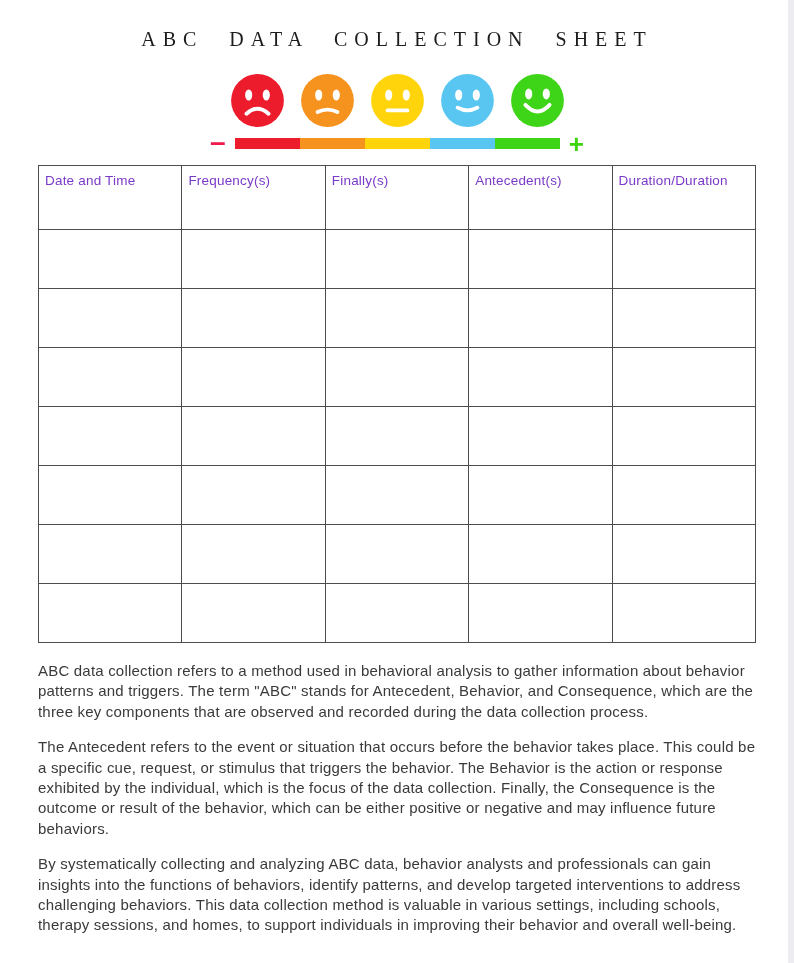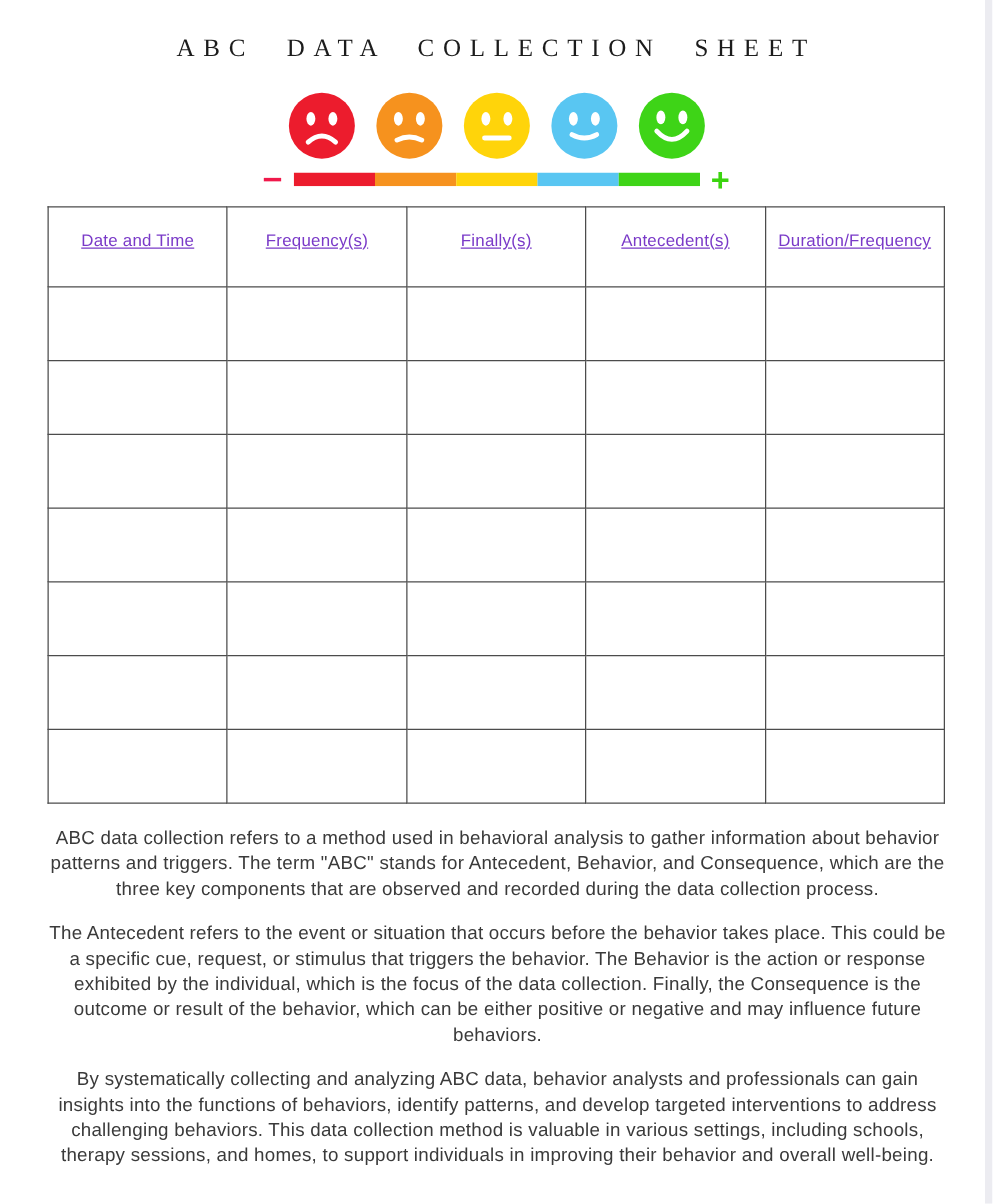--- a/index.html
+++ b/index.html
@@ -65,35 +65,33 @@
     margin: 16px 0 0 38px;
     border-collapse: collapse;
     table-layout: fixed;
   }
   table.abc-table th, table.abc-table td {
     border: 1px solid #4c4c4c;
   }
   table.abc-table th {
     height: 64px;
     vertical-align: top;
-    text-align: center;
-    padding: 19px 6px;
+    text-align: left;
+    padding: 7px 6px;
     font-weight: normal;
     font-size: 13.5px;
     letter-spacing: 0.2px;
     color: var(--header-color, #7a3ac8);
-    text-decoration: underline;
   }
   table.abc-table td {
     height: 59px;
   }
   .paragraphs {
     margin: 18px 36px 0 38px;
     color: #3a3a3a;
-    text-align: center;
   }
   .paragraphs p {
     margin: 0 0 15px 0;
     font-size: 15px;
     line-height: 1.36;
     letter-spacing: 0.2px;
   }
 </style>
 </head>
 <body>
@@ -147,21 +145,21 @@
     <span class="plus" style="color: rgb(59, 212, 15);">+</span>
   </div>
 
   <table class="abc-table">
     <thead>
       <tr>
         <th>Date and Time</th>
         <th>Frequency(s)</th>
         <th>Finally(s)</th>
         <th>Antecedent(s)</th>
-        <th>Duration/Frequency</th>
+        <th>Duration/Duration</th>
       </tr>
     </thead>
     <tbody>
         <tr>
           <td></td>
           <td></td>
           <td></td>
           <td></td>
           <td></td>
         </tr>

